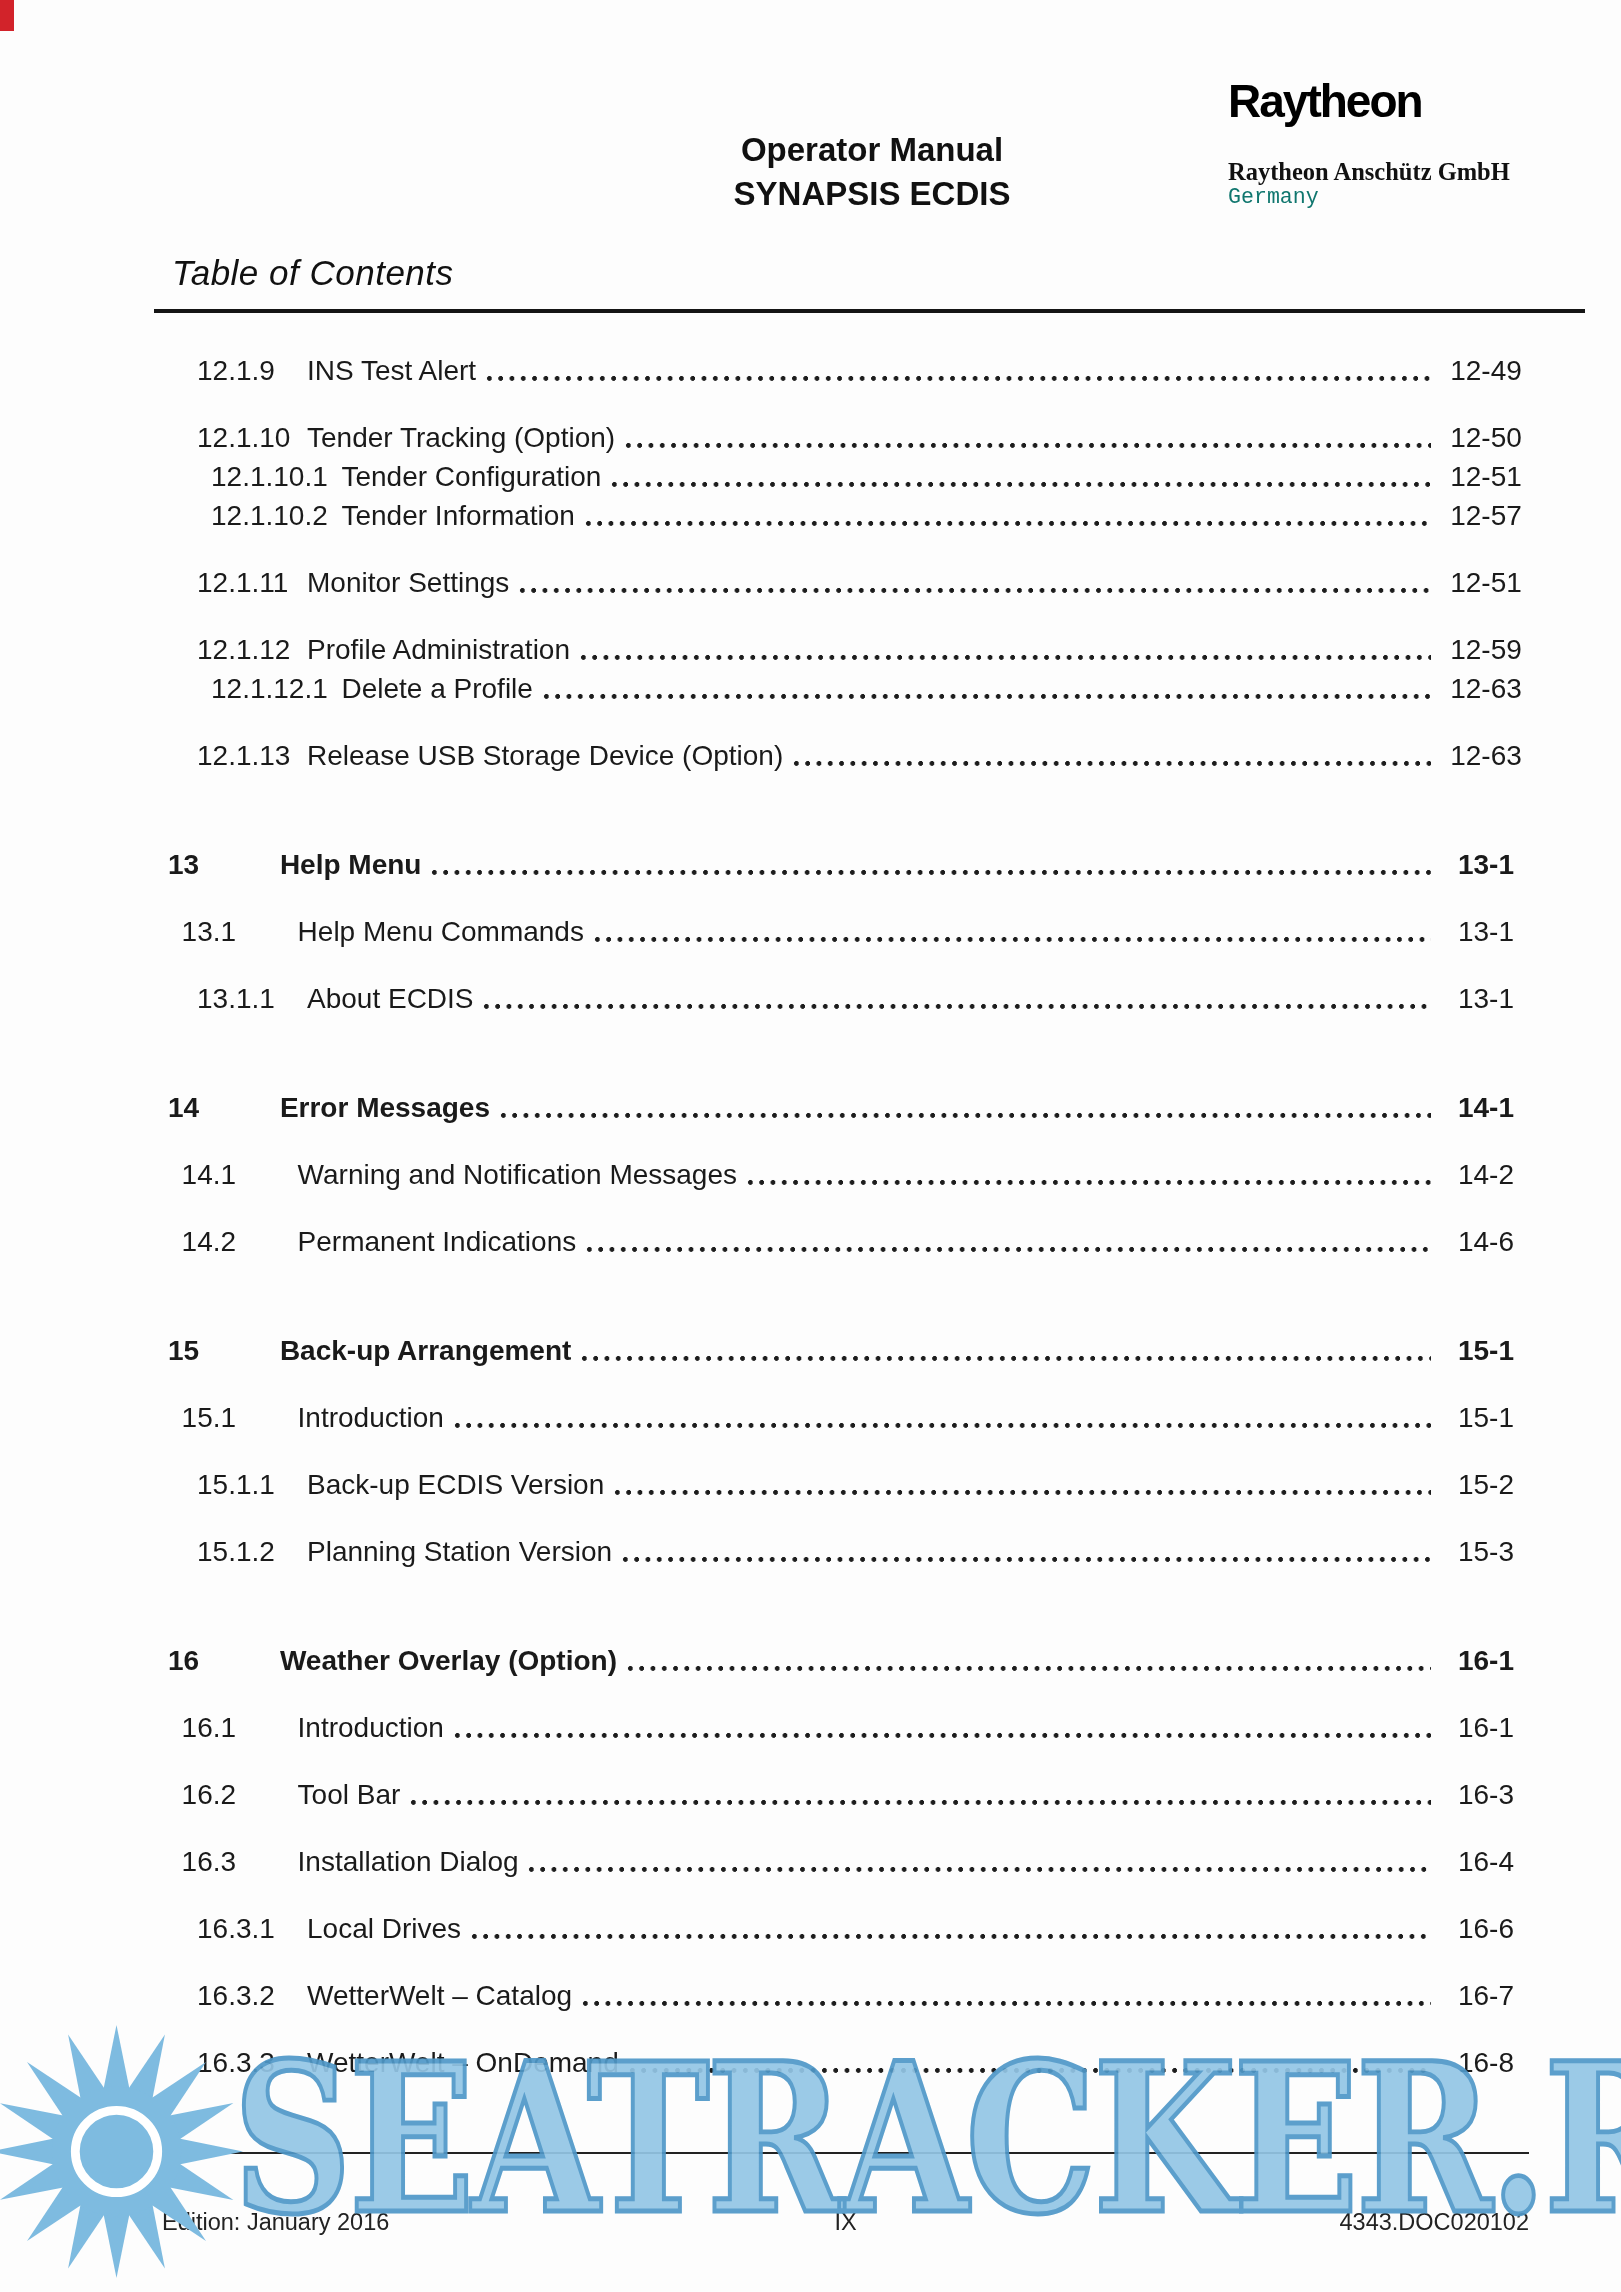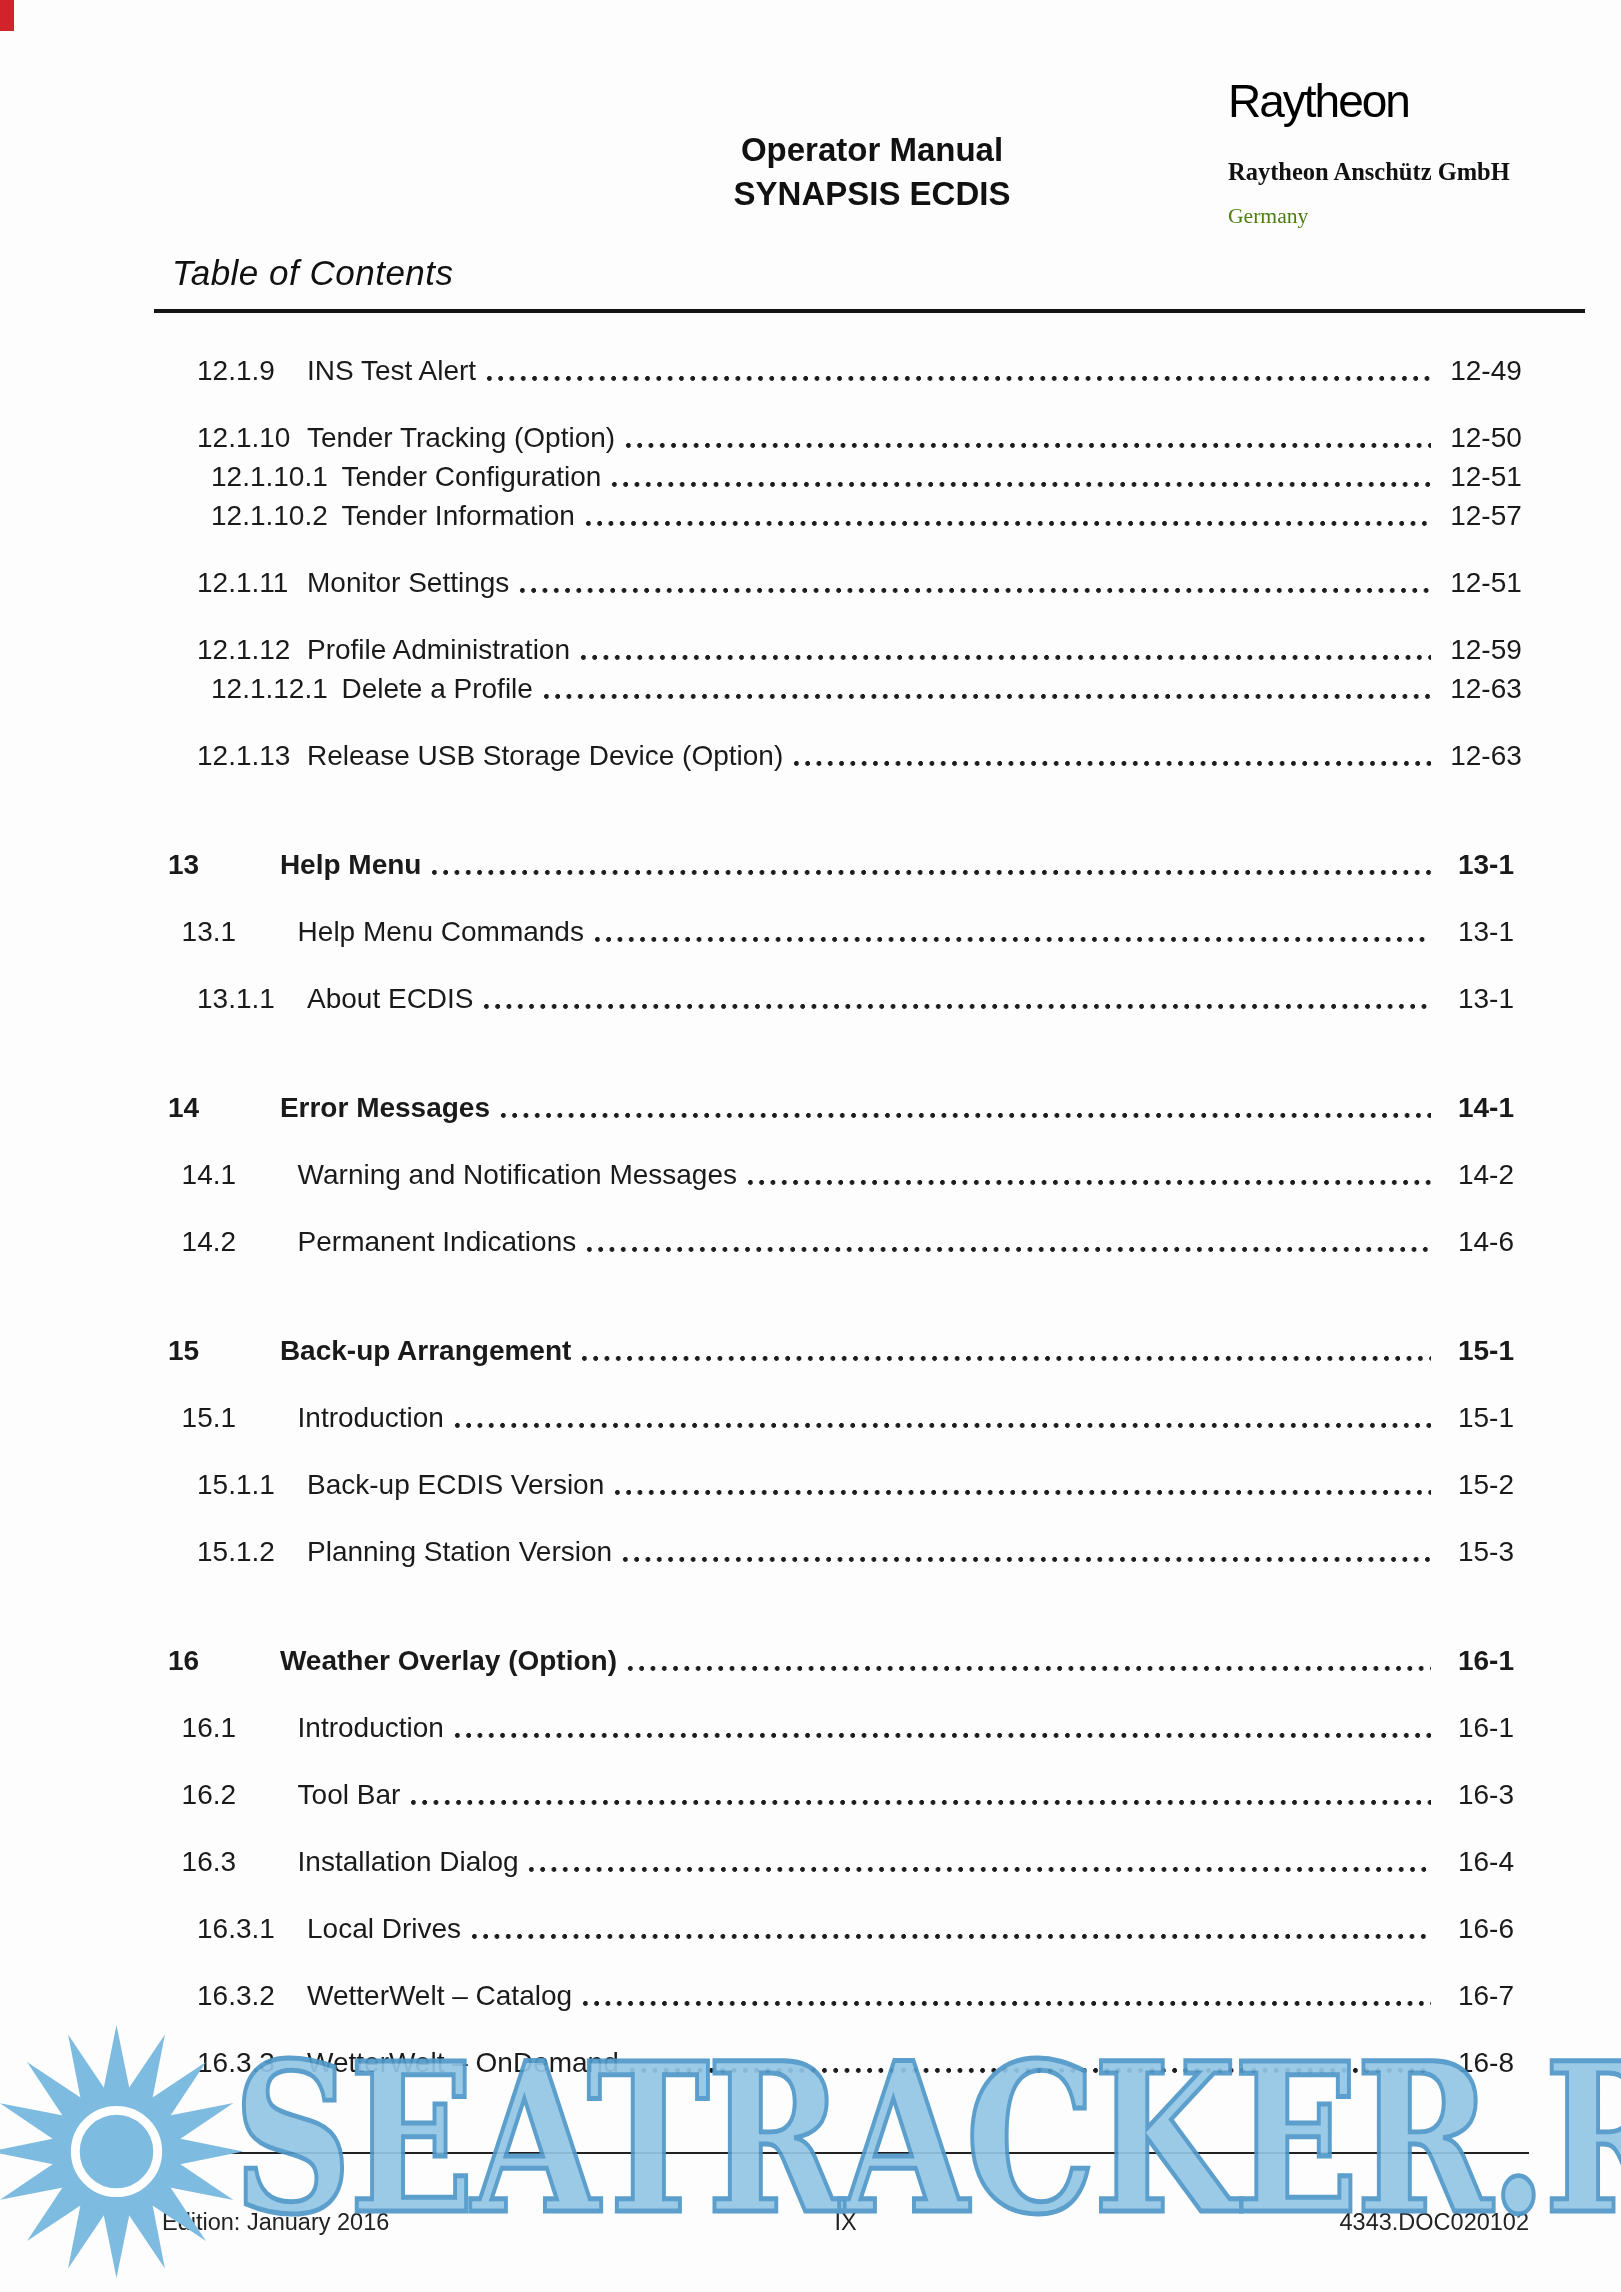--- a/index.html
+++ b/index.html
@@ -10,26 +10,26 @@
     background:#fdfdfd; color:#1a1a1a;
     font-family:"Liberation Sans", sans-serif;
     overflow:hidden;
   }
   .corner-mark { position:absolute; left:0; top:0; width:13.7px; height:31px; background:#d2232a; }
 
   .doc-title { position:absolute; top:128px; left:588px; width:568px; text-align:center;
     font-size:33px; font-weight:bold; line-height:44px; color:#111; }
 
   .brand { position:absolute; left:1228px; top:78px; }
-  .brand-logo { font-size:46px; font-weight:normal; letter-spacing:-2px; color:#000; line-height:47px;
+  .brand-logo { font-size:46px; font-weight:bold; letter-spacing:-2px; color:#000; line-height:47px;
     font-family:"Liberation Sans", sans-serif; }
   .brand-company { margin-top:33px; font-family:"Liberation Serif", serif; font-weight:bold;
     font-size:24.5px; line-height:27.4px; color:#111; }
-  .brand-country { margin-top:19px; font-family:Liberation Serif, serif; font-size:21.6px;
-    line-height:25.5px; color:#4d7c0f; }
+  .brand-country { margin-top:0; font-family:Liberation Mono, monospace; font-size:21.6px;
+    line-height:25.5px; color:#0f766e; }
 
   .section-title { position:absolute; left:172px; top:253px; font-size:35px; font-weight:400;
     letter-spacing:0.5px; color:#111;font-style:italic; }
   .header-rule { position:absolute; left:154px; top:309px; width:1431px; height:3.9px; background:#151515; }
 
   .toc { position:absolute; left:162px; top:351px; width:1367px; }
   .toc-row { display:flex; height:39px; line-height:39px; font-size:28px; }
   .toc-row .num { flex:none; white-space:nowrap; }
   .toc-row .title { flex:none; white-space:nowrap; }
   .toc-row .dots { flex:1; height:6.9px; margin:23.5px 11.8px 0 9.8px;

